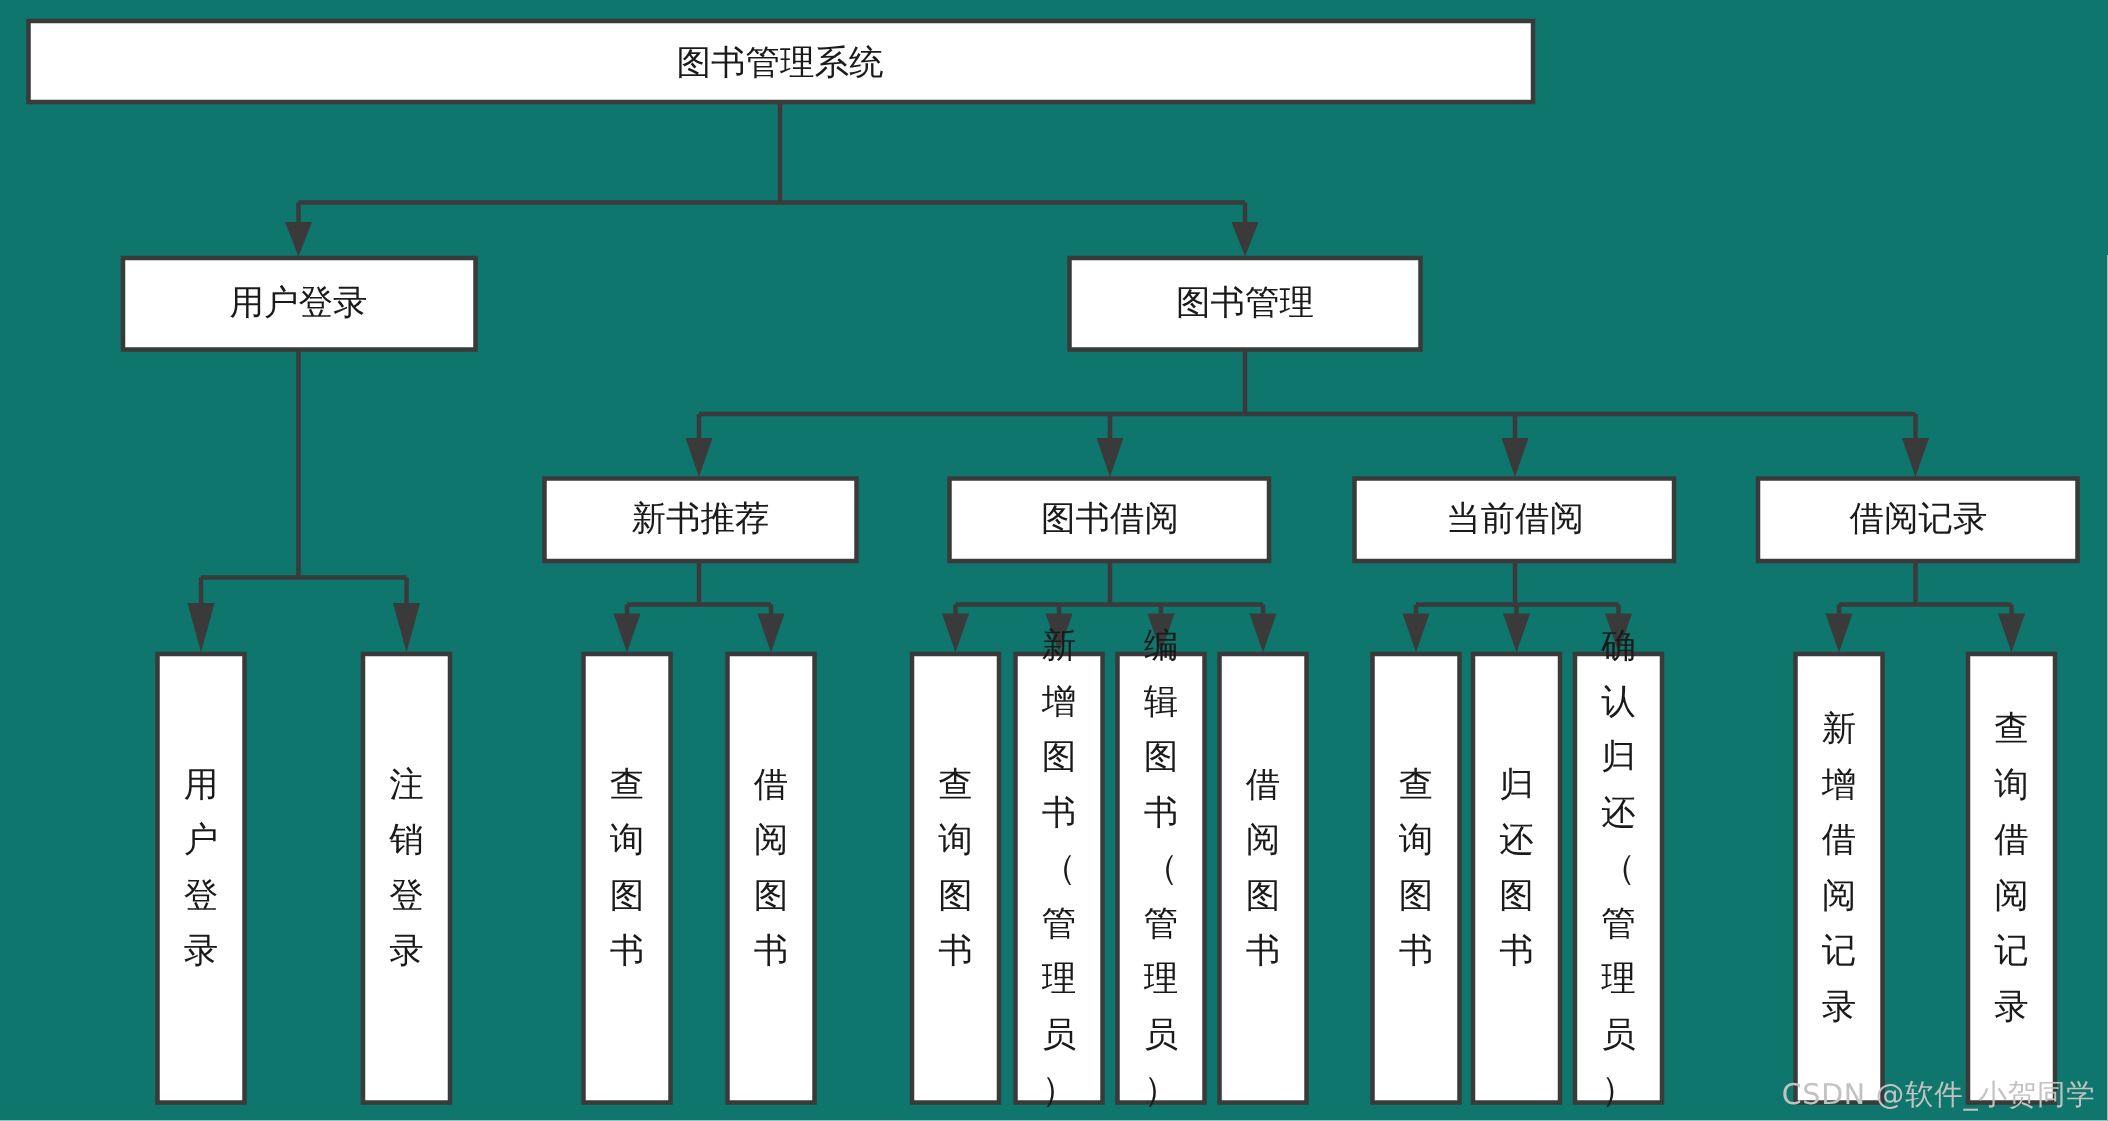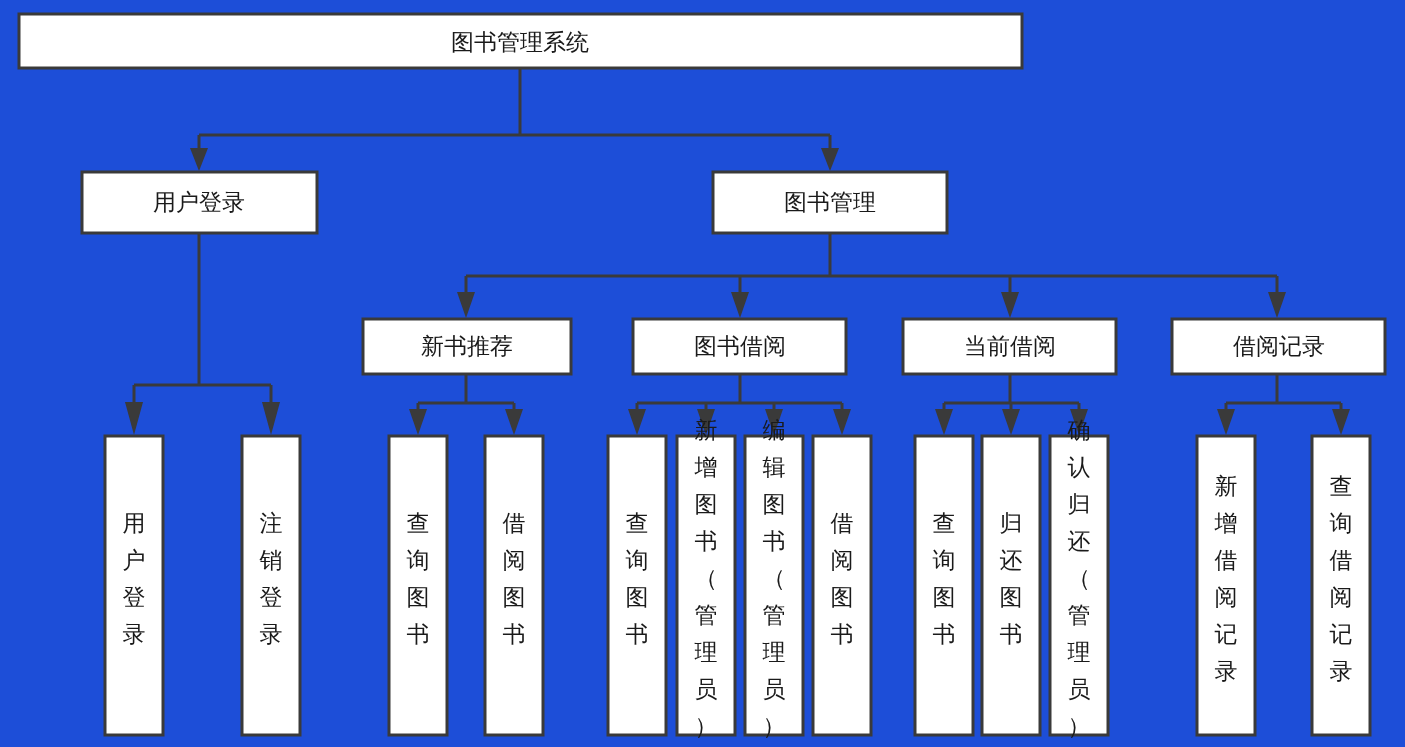--- a/index.html
+++ b/index.html
@@ -8,21 +8,21 @@
     padding: 0;
     background: #ffffff;
   }
   body {
     font-family: "DejaVu Sans", "Liberation Sans", sans-serif;
   }
   #diagram-root {
     position: relative;
     width: 1405px;
     height: 747px;
-    background: #1d4ed8;
+    background: #0f766e;
     overflow: hidden;
   }
   svg#flow-svg {
     position: absolute;
     left: 0;
     top: 0;
     width: 1405px;
     height: 747px;
     display: block;
   }
@@ -224,13 +224,14 @@
       <rect class="node-box" x="1197" y="436" width="58" height="299"></rect>
       <text class="node-label-v" x="1226" y="493.5"><tspan x="1226" dy="0">新</tspan><tspan x="1226" dy="37">增</tspan><tspan x="1226" dy="37">借</tspan><tspan x="1226" dy="37">阅</tspan><tspan x="1226" dy="37">记</tspan><tspan x="1226" dy="37">录</tspan></text>
     </g>
     <g>
       <rect class="node-box" x="1312" y="436" width="58" height="299"></rect>
       <text class="node-label-v" x="1341" y="493.5"><tspan x="1341" dy="0">查</tspan><tspan x="1341" dy="37">询</tspan><tspan x="1341" dy="37">借</tspan><tspan x="1341" dy="37">阅</tspan><tspan x="1341" dy="37">记</tspan><tspan x="1341" dy="37">录</tspan></text>
     </g>
 
   </svg>
 
+  <div class="watermark-text">CSDN @软件_小贺同学</div>
 </div>
 
 </body></html>

